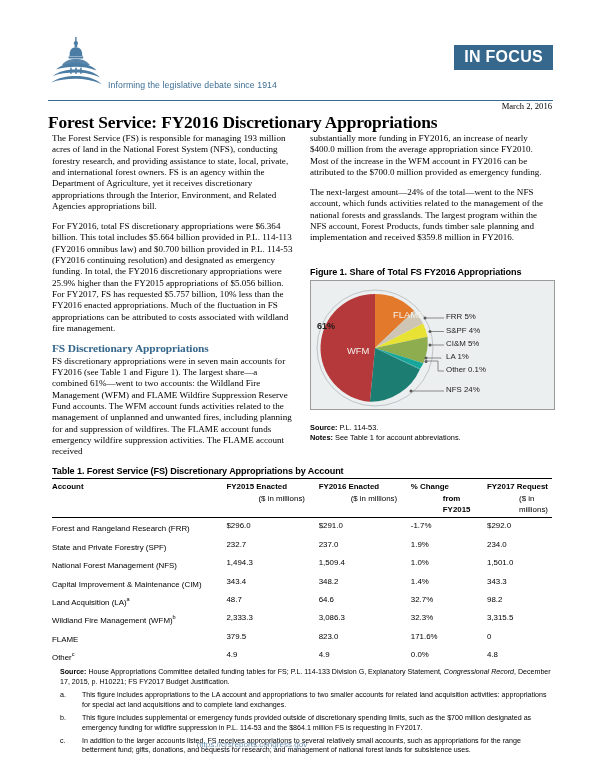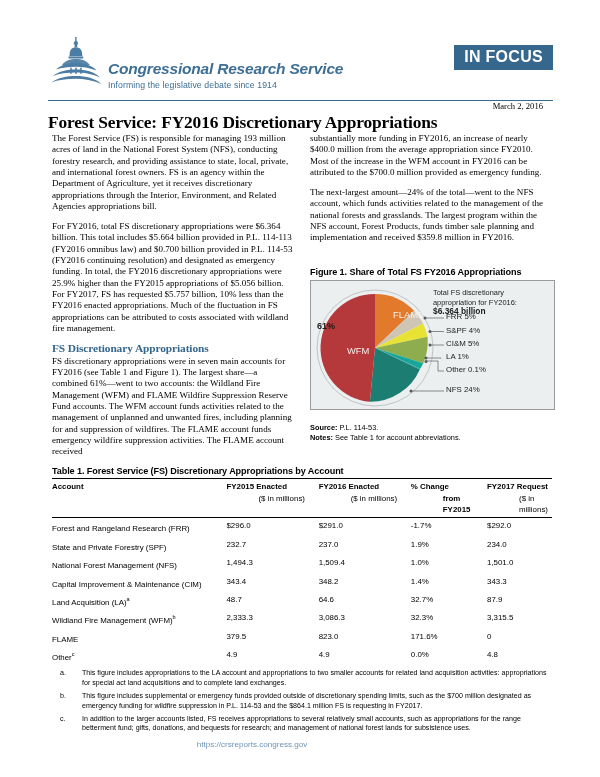--- a/index.html
+++ b/index.html
@@ -67,21 +67,21 @@
     line-height: 1.15;
   }
   .header-rule {
     position: absolute;
     left: 48px; top: 100px;
     width: 505px;
     border-top: 1.4px solid #36678c;
   }
   .docdate {
     position: absolute;
-    right: 57px; top: 101px;
+    right: 48px; top: 101px;
     font-family: "Liberation Serif", serif;
     font-size: 8.6px;
     color: #000;
   }
   .doctitle {
     position: absolute;
     left: 48px; top: 112px;
     width: 505px;
     font-family: "Liberation Serif", serif;
     font-weight: bold;
@@ -267,21 +267,20 @@
             <rect x="32.2" y="31.6" width="1.5" height="6.2"></rect>
             <circle cx="24.2" cy="27.2" r="0.85"></circle>
             <circle cx="31.4" cy="27.2" r="0.85"></circle>
             <circle cx="27.8" cy="25.6" r="0.85"></circle>
             <path d="M5 40 C11 35.2 19 33.6 27.9 33.6 C37.5 33.6 46 35.6 52 41.4 C43 37.8 35.5 36.6 27.9 36.6 C19 36.6 11.5 37.6 5 40 Z"></path>
             <path d="M3 46.5 C10 41.6 19 39.9 27.9 39.9 C38 39.9 47 42 53.5 48 C44.5 44 36 42.7 27.9 42.7 C18.5 42.7 10 43.8 3 46.5 Z"></path>
           </g>
         </svg>
       </span>
       <div class="brandtext">
-        <div class="brand-line1">Congressional Research Service</div>
         <div class="brand-line2">Informing the legislative debate since 1914</div>
       </div>
     </div>
     <div class="infocus">IN FOCUS</div>
   </div>
 
   <div class="header-rule"></div>
   <div class="docdate">March 2, 2016</div>
   <div class="doctitle">Forest Service: FY2016 Discretionary Appropriations</div>
 
@@ -338,25 +337,20 @@
           <circle cx="117" cy="46.5" r="1.5"></circle>
           <circle cx="117" cy="60" r="1.5"></circle>
           <circle cx="113" cy="73" r="1.5"></circle>
           <circle cx="113" cy="76.5" r="1.5"></circle>
           <circle cx="98" cy="106" r="1.5"></circle>
         </g>
       </svg>
 
       <div class="callout" style="left:6px; top:40px; font-weight:bold; font-size:9px;">61%</div>
 
-      <div class="fig-note">
-        <span>Total FS discretionary</span><br>
-        <span>appropriation for FY2016:</span><br>
-        <b>$6.364 billion</b>
-      </div>
 
       <div class="callout" style="left:135px; top:31px;">FRR 5%</div>
       <div class="callout" style="left:135px; top:44.5px;">S&amp;PF 4%</div>
       <div class="callout" style="left:135px; top:58px;">CI&amp;M 5%</div>
       <div class="callout" style="left:135px; top:71px;">LA 1%</div>
       <div class="callout" style="left:135px; top:84px;">Other 0.1%</div>
       <div class="callout" style="left:135px; top:104px;">NFS 24%</div>
     </div>
 
     <div class="figsrc">
@@ -419,21 +413,21 @@
           <td>343.4</td>
           <td>348.2</td>
           <td>1.4%</td>
           <td>343.3</td>
         </tr>
         <tr>
           <td><span>Land Acquisition (LA)</span><sup class="fn">a</sup></td>
           <td>48.7</td>
           <td>64.6</td>
           <td>32.7%</td>
-          <td>87.9</td>
+          <td>98.2</td>
         </tr>
         <tr>
           <td><span>Wildland Fire Management (WFM)</span><sup class="fn">b</sup></td>
           <td>2,333.3</td>
           <td>3,086.3</td>
           <td>32.3%</td>
           <td>3,315.5</td>
         </tr>
         <tr>
           <td><span>FLAME</span><sup class="fn"></sup></td>
@@ -445,20 +439,23 @@
         <tr>
           <td><span>Other</span><sup class="fn">c</sup></td>
           <td>4.9</td>
           <td>4.9</td>
           <td>0.0%</td>
           <td>4.8</td>
         </tr>
       </tbody>
     </table>
 
+    <div class="tabsrc">
+      <b>Source:</b><span> House Appropriations Committee detailed funding tables for FS; P.L. 114-133 Division G, Explanatory Statement, </span><i>Congressional Record</i><span>, December 17, 2015, p. H10221; FS FY2017 Budget Justification.</span>
+    </div>
 
     <div class="notes-list">
       <div class="note-row">
         <div class="note-key">a.</div>
         <div class="note-txt">This figure includes appropriations to the LA account and appropriations to two smaller accounts for related land acquisition activities: appropriations for special act land acquisitions and to complete land exchanges.</div>
       </div>
       <div class="note-row">
         <div class="note-key">b.</div>
         <div class="note-txt">This figure includes supplemental or emergency funds provided outside of discretionary spending limits, such as the $700 million designated as emergency funding for wildfire suppression in P.L. 114-53 and the $864.1 million FS is requesting in FY2017.</div>
       </div>

